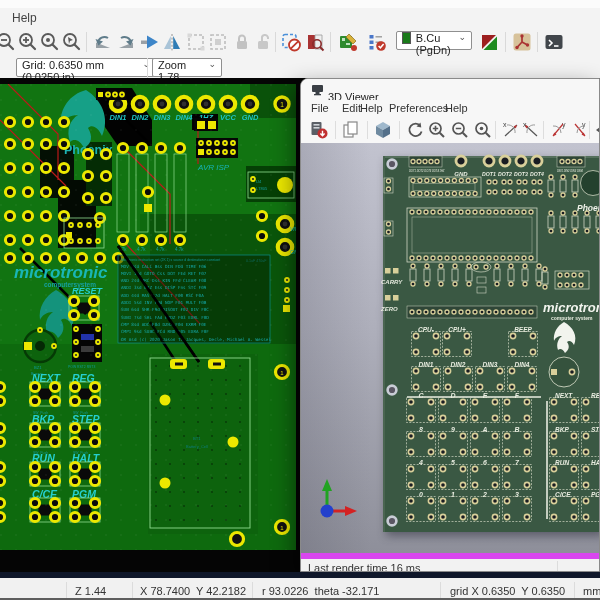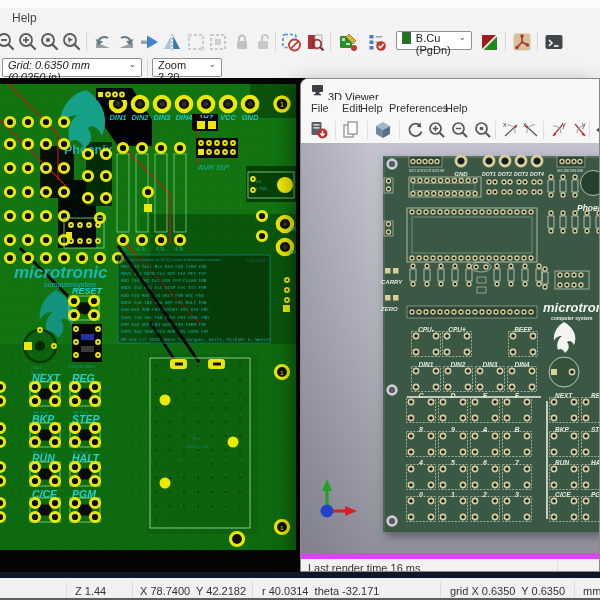--- a/index.html
+++ b/index.html
@@ -163,27 +163,27 @@
       </svg>
     <div class="tbsep" style="left:537px"></div>
     <svg class="tbicon" style="left:543px" viewBox="0 0 22 22">
         <rect x="2.5" y="4" width="17" height="14" rx="2" fill="#41464b"></rect>
         <path d="M6 9 l3 3 l-3 3" stroke="#fff" stroke-width="1.6" fill="none"></path>
         <line x1="11" y1="15" x2="15.5" y2="15" stroke="#fff" stroke-width="1.6"></line>
       </svg>
   </div>
 
   <div class="toolbar2">
-    <div class="combo" style="left:2px;top:1px;width:140px;font-style:italic;">
+    <div class="combo" style="left:16px;top:1px;width:140px;">
       <span style="margin-left:5px">Grid: 0.6350 mm (0.0250 in)</span>
       <span class="chev">⌄</span>
     </div>
     <div class="tbsep" style="left:147px;top:1px"></div>
     <div class="combo" style="left:152px;top:1px;width:70px;">
-      <span style="margin-left:5px">Zoom 2.20</span>
+      <span style="margin-left:5px">Zoom 1.78</span>
       <span class="chev">⌄</span>
     </div>
   </div>
 
   <div class="canvas">
     <svg width="296" height="466" style="position:absolute;left:0;top:6px">
       <defs>
         <g id="pr">
             <circle r="4.6" fill="#0b0b0b" stroke="#ece800" stroke-width="3"></circle>
           </g>
@@ -859,20 +859,20 @@
       <div style="position:absolute;left:256px;top:2px;width:1px;height:16px;background:#dcdcdc"></div>
     </div>
   </div>
 
   <div class="statusbar">
     <div class="sbsep" style="left:66px"></div>
     <span class="sbfield" style="left:75px">Z 1.44</span>
     <div class="sbsep" style="left:132px"></div>
     <span class="sbfield" style="left:140px">X 78.7400  Y 42.2182</span>
     <div class="sbsep" style="left:252px"></div>
-    <span class="sbfield" style="left:262px">r 40.0314  theta -32.171</span>
+    <span class="sbfield" style="left:262px">r 93.0226  theta -32.171</span>
     <div class="sbsep" style="left:440px"></div>
     <span class="sbfield" style="left:450px">grid X 0.6350  Y 0.6350</span>
     <div class="sbsep" style="left:574px"></div>
     <span class="sbfield" style="left:583px">mm</span>
   </div>
   <div class="bottomedge"></div>
 </div>
 
 </body></html>

